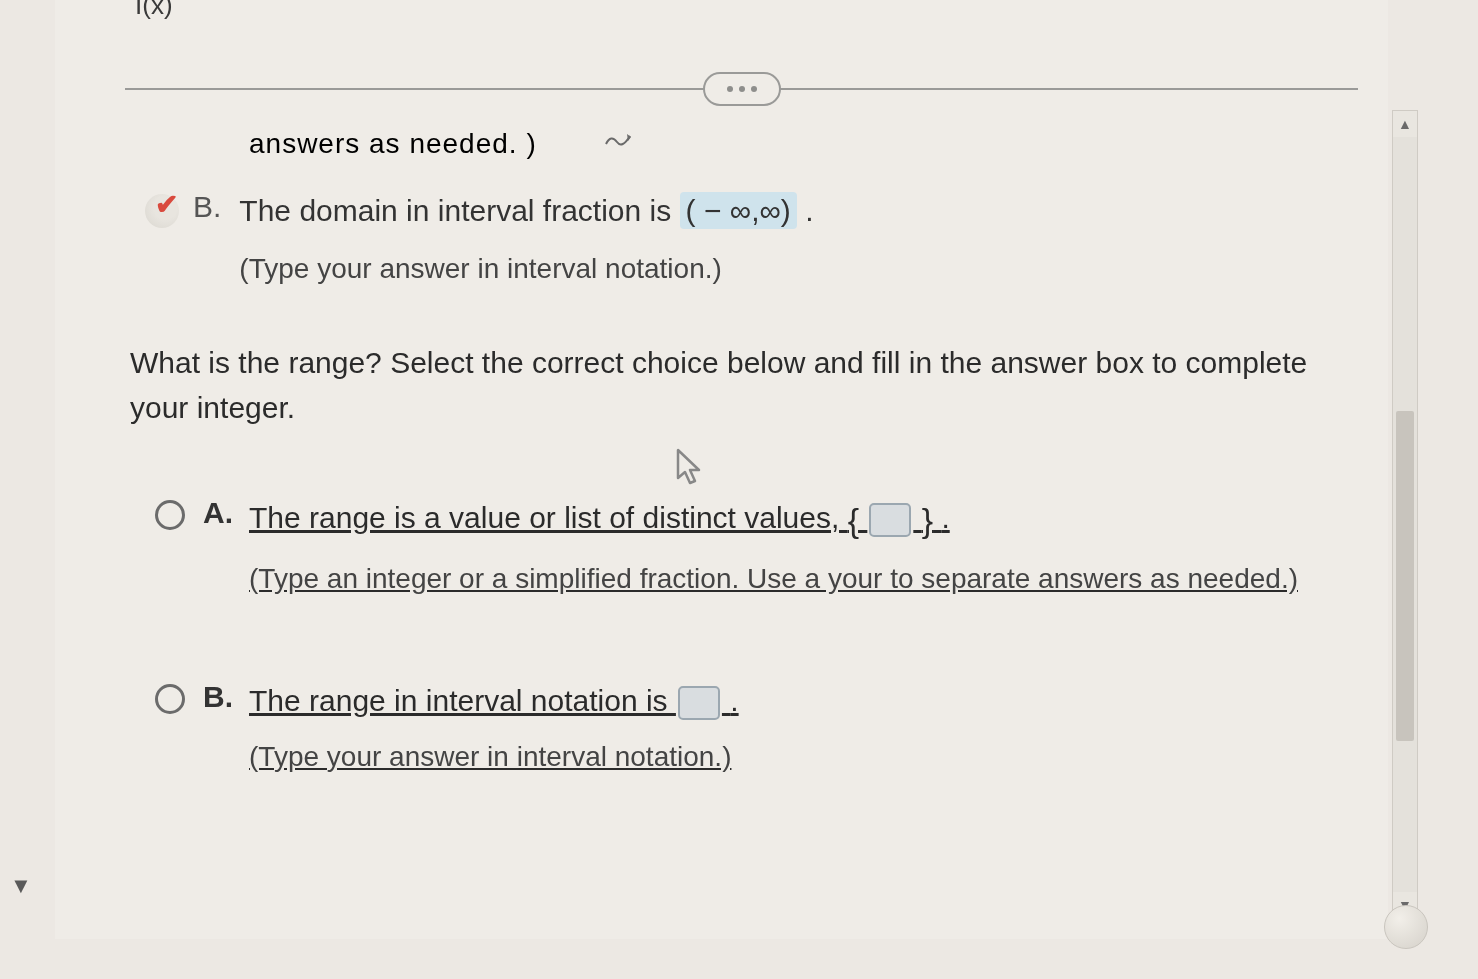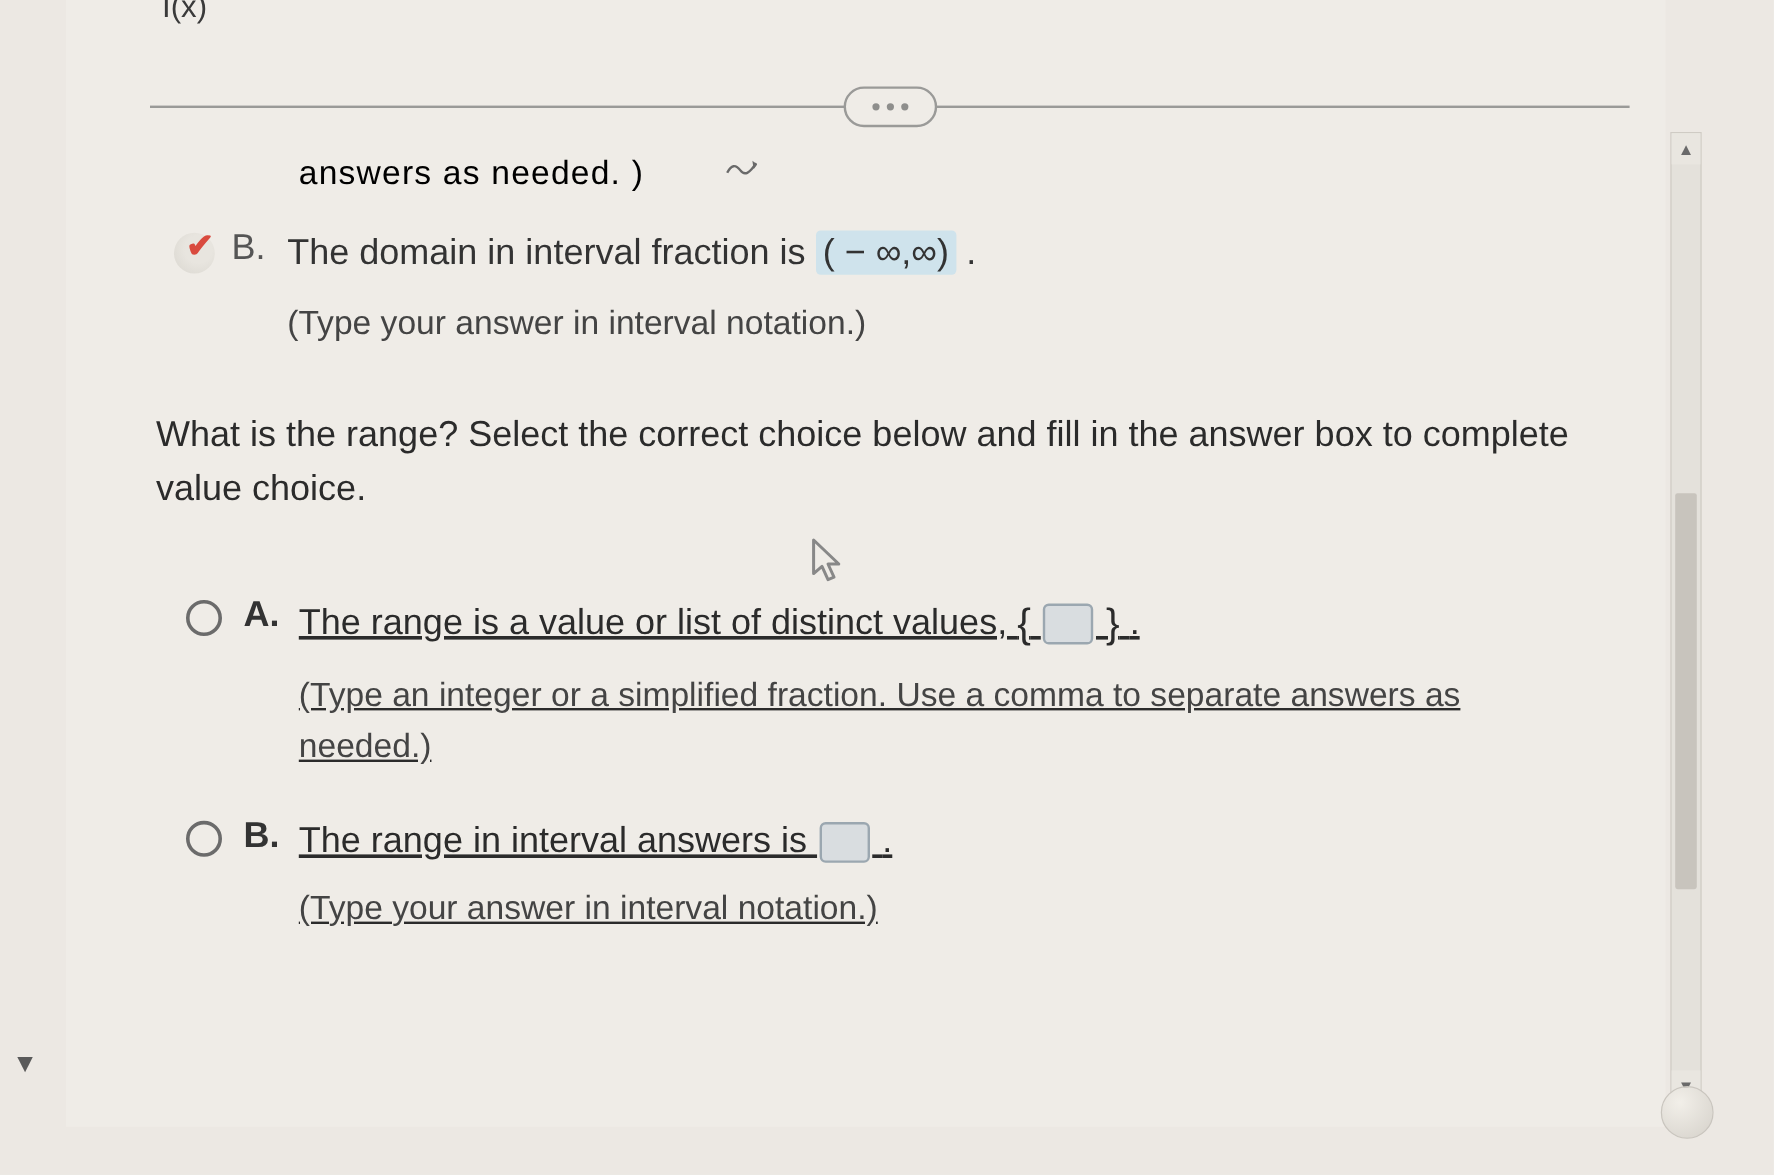--- a/index.html
+++ b/index.html
@@ -256,46 +256,46 @@
     </div>
     <div class="b-label">B.</div>
     <div class="b-content">
       <span>The domain in interval fraction is </span>
       <span class="answer-highlight">( − ∞,∞)</span>
       <span> .</span>
       <div class="sub-instruction">(Type your answer in interval notation.)</div>
     </div>
   </div>
 
-  <div class="question-block">What is the range? Select the correct choice below and fill in the answer box to complete value choice.</div>
+  <div class="question-block">What is the range? Select the correct choice below and fill in the answer box to complete your integer.</div>
 
   <div class="cursor-arrow">
     <svg width="28" height="38" viewBox="0 0 28 38">
         <path d="M3 2 L3 30 L10 24 L15 35 L20 33 L15 22 L24 22 Z" fill="none" stroke="#888" stroke-width="2.5" stroke-linejoin="round"></path>
       </svg>
   </div>
 
   <div class="option-row option-a">
     <div class="radio"></div>
     <div class="opt-label">A.</div>
     <div class="opt-content">
       <span>The range is a value or list of distinct values, </span>
       <span class="brace">{</span>
       <span class="fill-box"></span>
       <span class="brace">}</span>
       <span>.</span>
-      <div class="opt-sub">(Type an integer or a simplified fraction. Use a comma to separate answers as needed.)</div>
+      <div class="opt-sub">(Type an integer or a simplified fraction. Use a your to separate answers as needed.)</div>
     </div>
   </div>
 
   <div class="option-row option-b">
     <div class="radio"></div>
     <div class="opt-label">B.</div>
     <div class="opt-content">
-      <span>The range in interval answers is </span>
+      <span>The range in interval notation is </span>
       <span class="fill-box"></span>
       <span>.</span>
       <div class="opt-sub">(Type your answer in interval notation.)</div>
     </div>
   </div>
 
 </div>
 
 <div class="scrollbar">
   <div class="scroll-up">▲</div>

